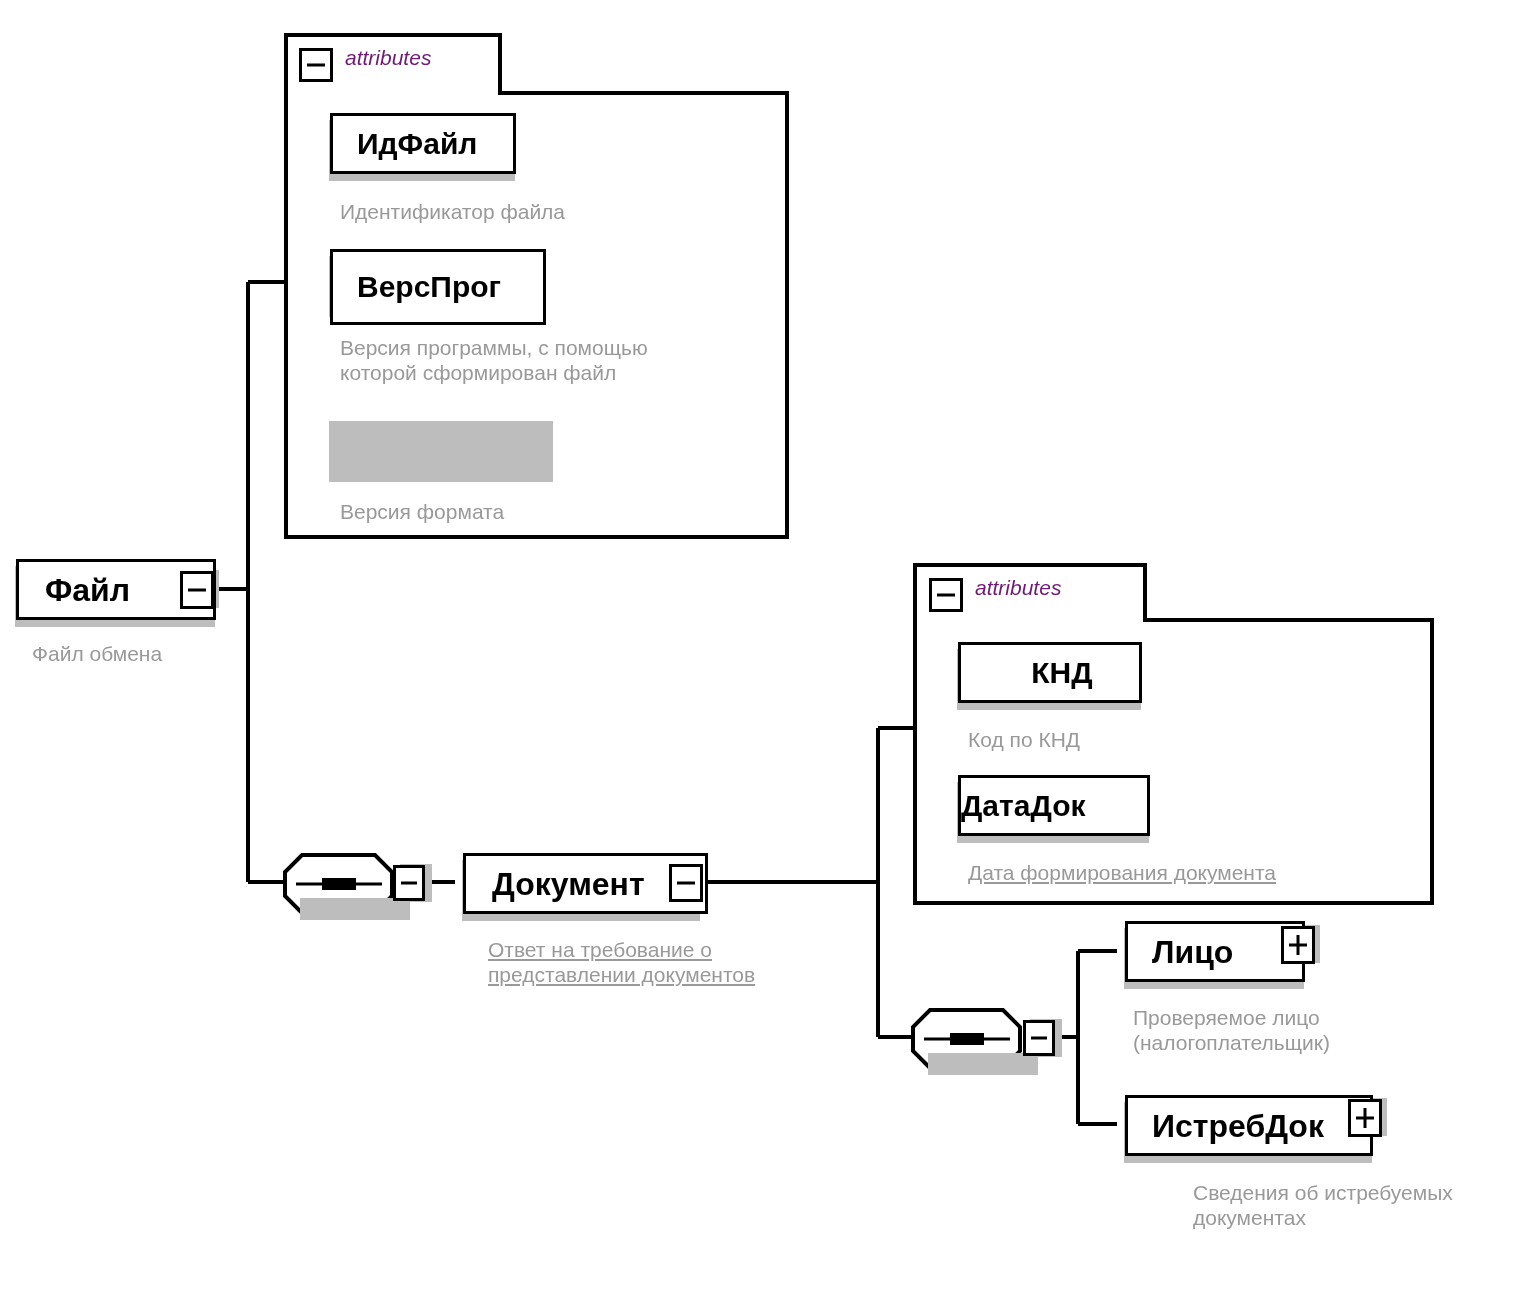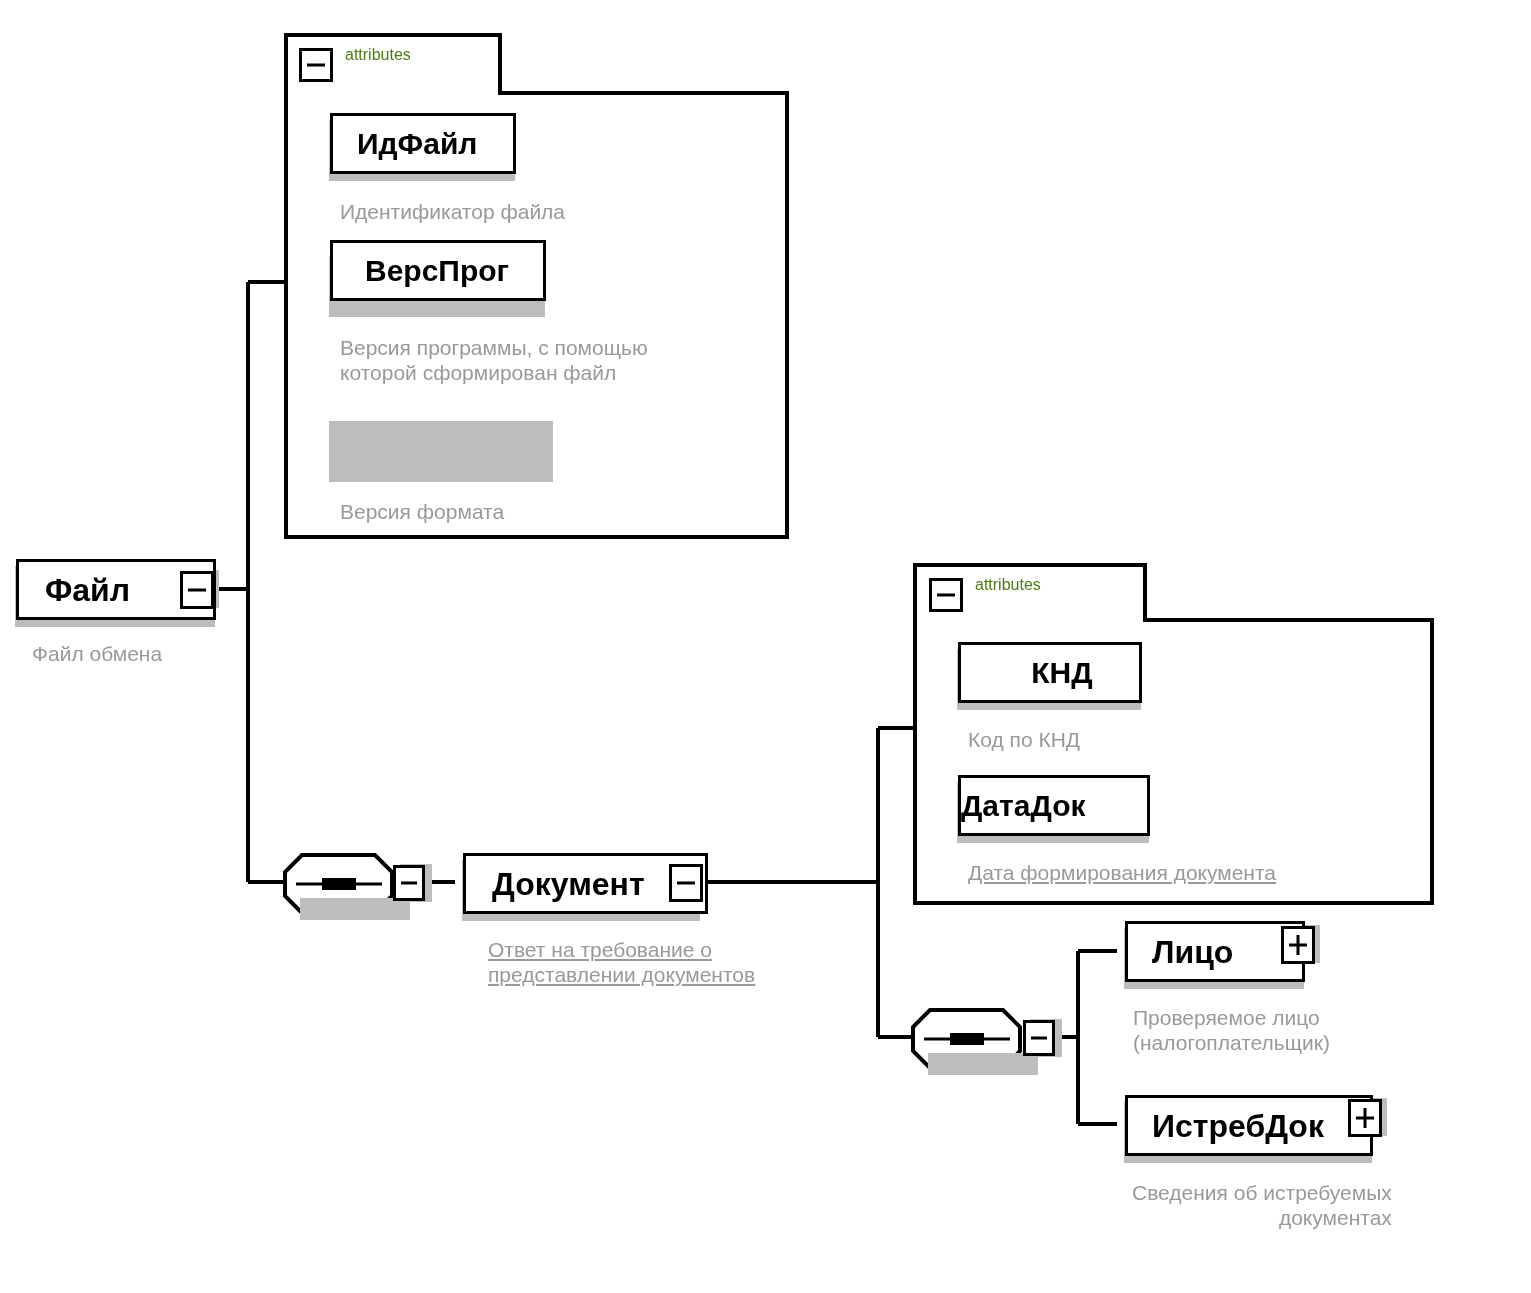--- a/index.html
+++ b/index.html
@@ -49,22 +49,23 @@
   .desc {
     position: absolute;
     color: #999999;
     font-size: 21px;
     line-height: 25px;
     white-space: pre-line;
     z-index: 6;
   }
   .attr-title {
     position: absolute;
-    font-size: 16px;
-    color: #4d7c0f;
+    font-style: italic;
+    font-size: 21px;
+    color: #701a75;
     z-index: 7;
     white-space: nowrap;
   }
   .toggle {
     position: absolute;
     box-sizing: border-box;
     background: #ffffff;
     border: 3px solid #000000;
     z-index: 8;
   }
@@ -161,21 +162,21 @@
   <div class="toggle-shadow" style="left:1355px; top:1098px; width:32px; height:38px;"></div>
 
   <div class="toggle" style="left:299px; top:48px; width:34px; height:34px;"></div>
   <div class="attr-title" style="left:345px; top:46px;">attributes</div>
 
   <div class="node-box" style="left:322px; top:113px; width:186px; height:61px; padding-left:24px;">
     <span class="node-label" style="font-size:30px;">ИдФайл</span>
   </div>
   <div class="desc" style="left:340px; top:199px;">Идентификатор файла</div>
 
-  <div class="node-box" style="left:322px; top:240px; width:216px; height:61px; padding-left:32px;">
+  <div class="node-box" style="left:322px; top:249px; width:216px; height:76px; padding-left:24px;">
     <span class="node-label" style="font-size:30px;">ВерсПрог</span>
   </div>
   <div class="desc" style="left:340px; top:335px;">Версия программы, с помощью
 которой сформирован файл</div>
 
   <div class="desc" style="left:340px; top:499px;">Версия формата</div>
 
   <div class="node-box" style="left:8px; top:559px; width:200px; height:61px; padding-left:26px;">
     <span class="node-label" style="font-size:32px;">Файл</span>
   </div>
@@ -209,16 +210,16 @@
     <span class="node-label" style="font-size:32px;">Лицо</span>
   </div>
   <div class="toggle plus" style="left:1281px; top:926px; width:34px; height:38px;"></div>
   <div class="desc" style="left:1133px; top:1005px;">Проверяемое лицо
 (налогоплательщик)</div>
 
   <div class="node-box" style="left:1117px; top:1095px; width:248px; height:61px; padding-left:24px;">
     <span class="node-label" style="font-size:32px;">ИстребДок</span>
   </div>
   <div class="toggle plus" style="left:1348px; top:1099px; width:34px; height:38px;"></div>
-  <div class="desc" style="left:1132px; top:1180px;text-align:right;">Сведения об истребуемых
+  <div class="desc" style="left:1193px; top:1180px;">Сведения об истребуемых
 документах</div>
 
 </div>
 
 </body></html>

